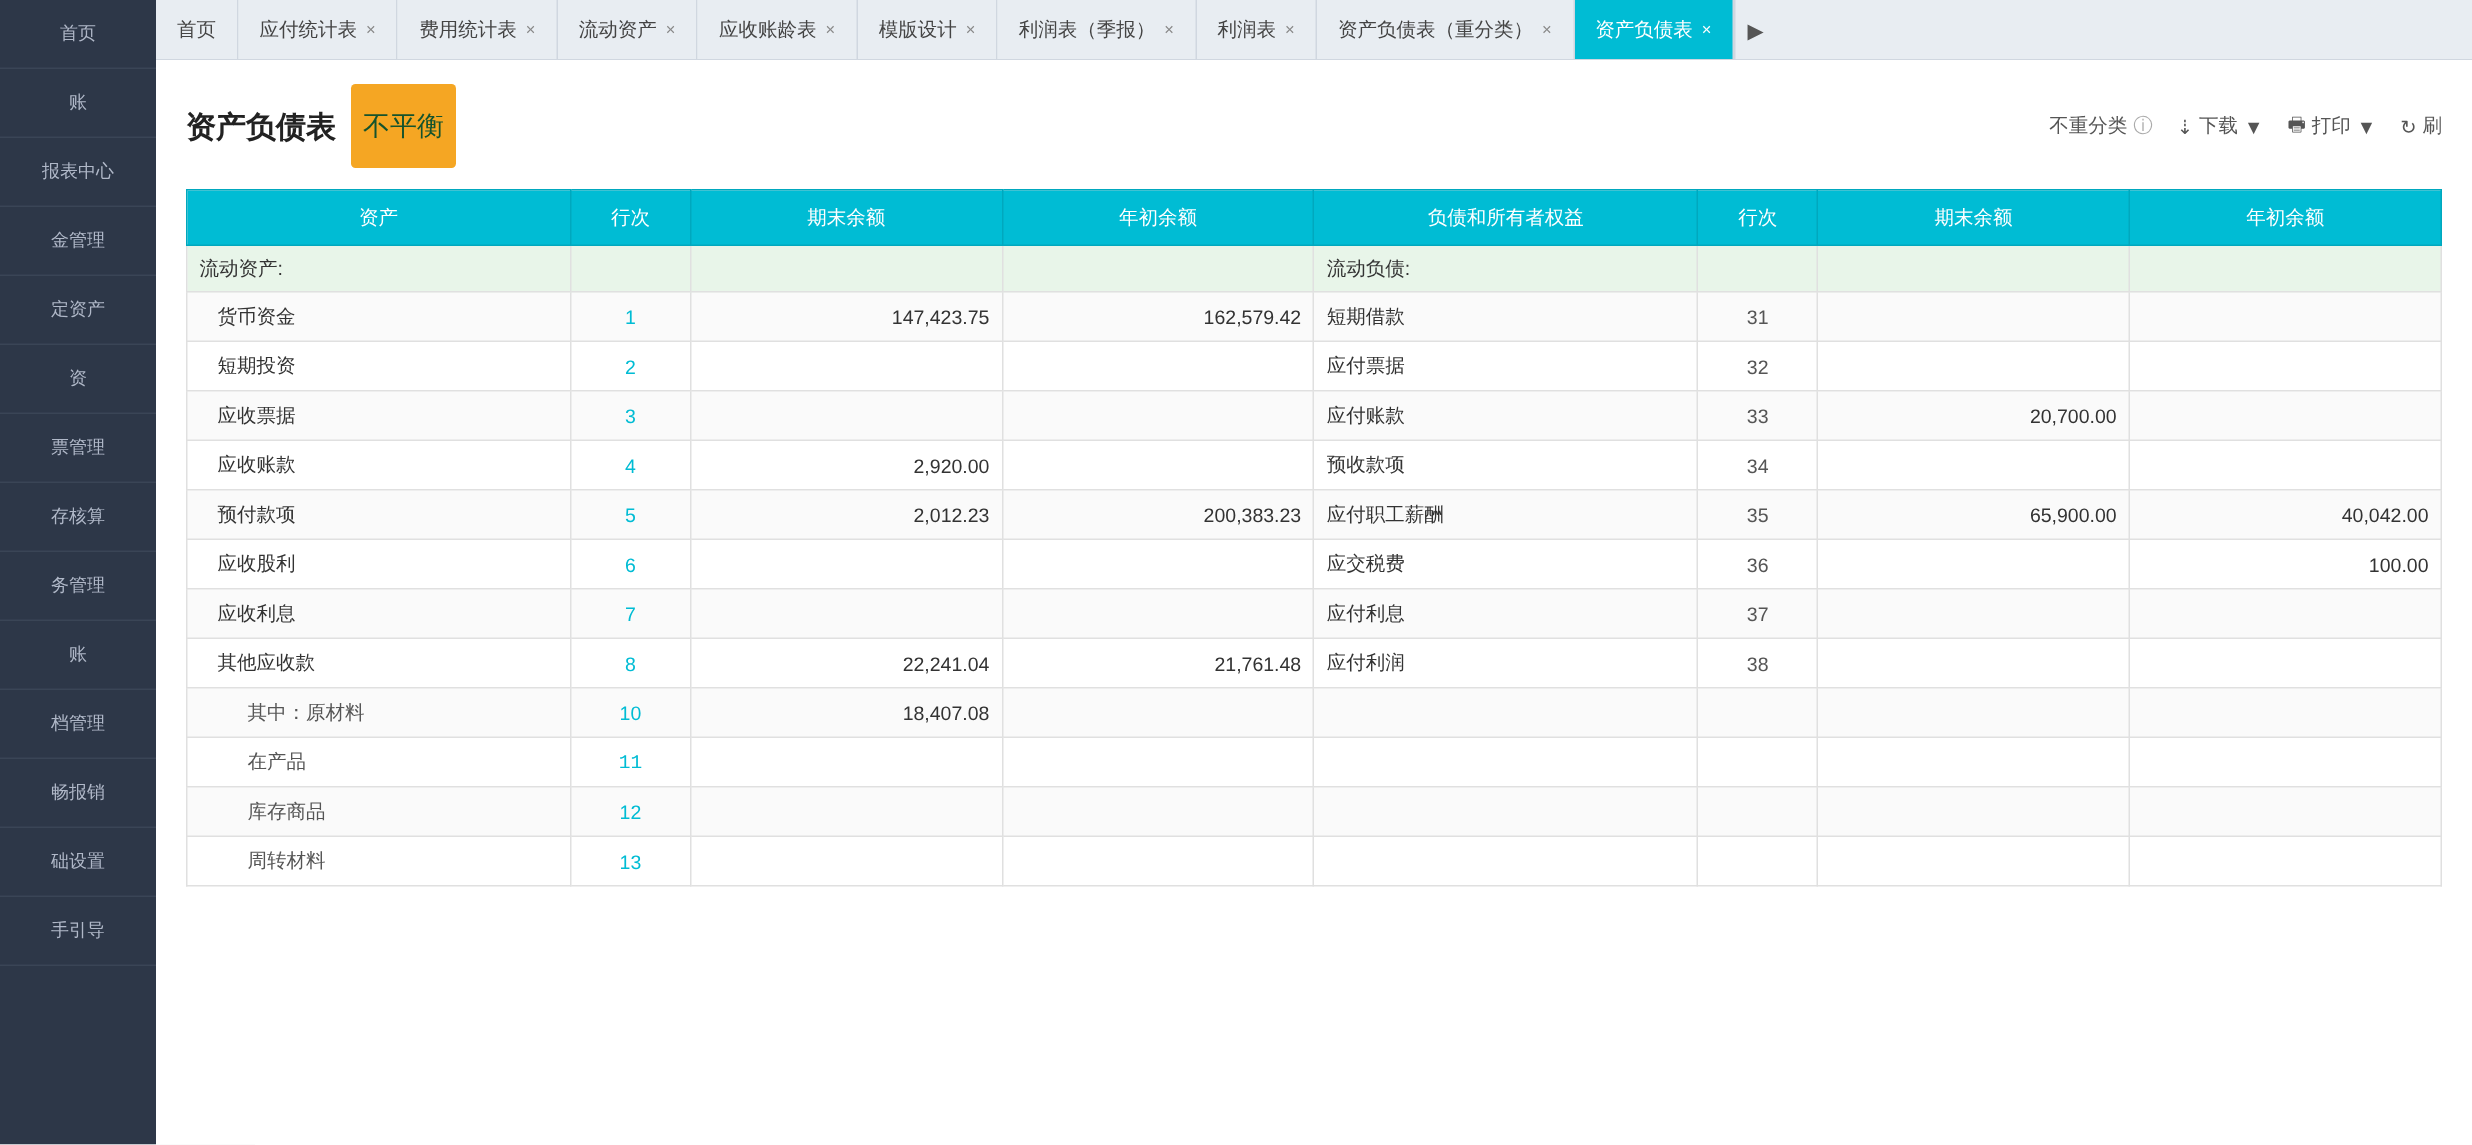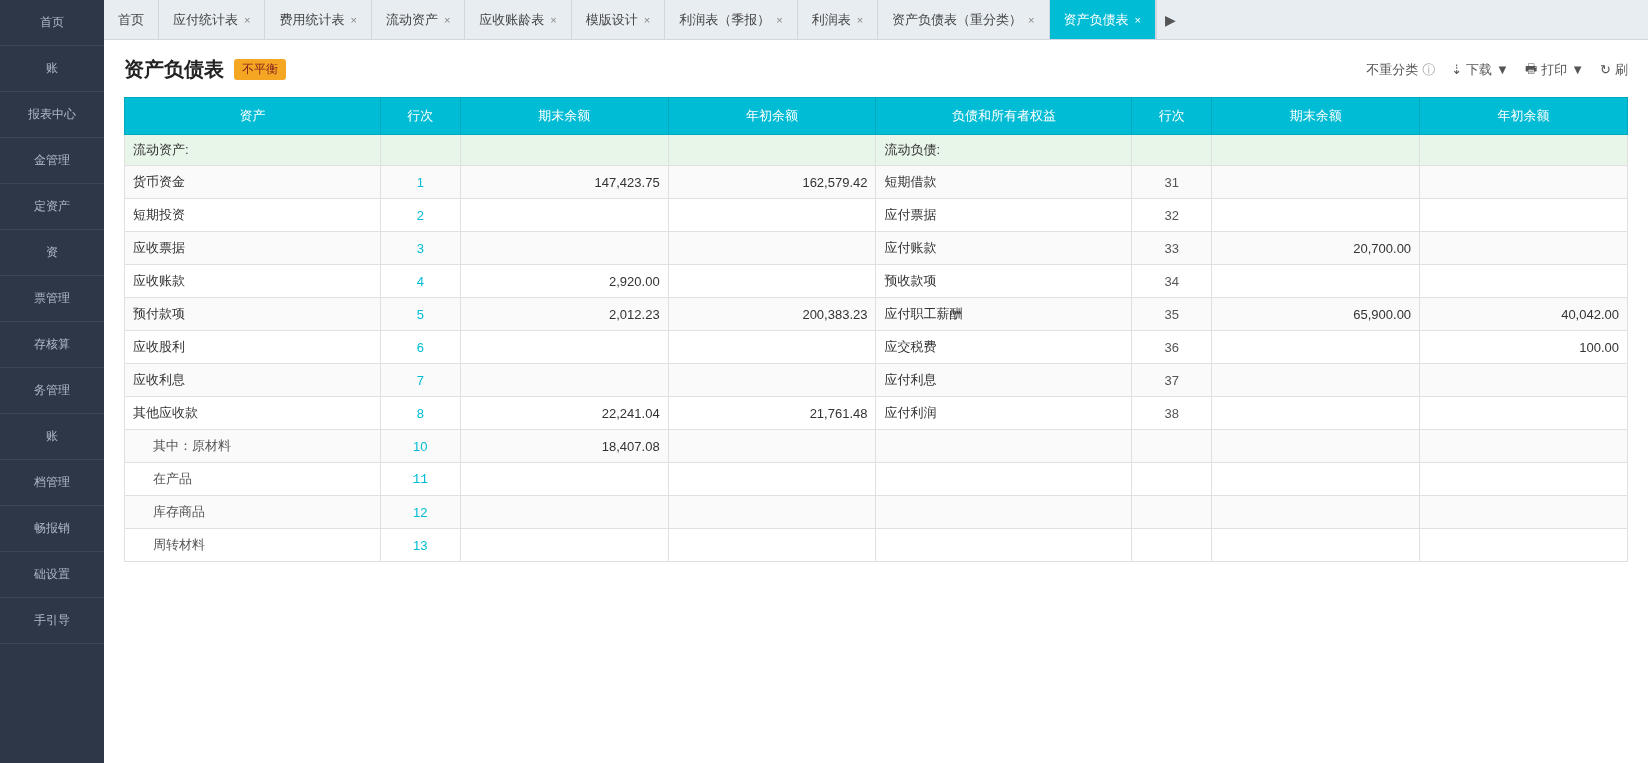--- a/index.html
+++ b/index.html
@@ -101,23 +101,23 @@
       align-items: center;
       gap: 10px;
     }
     .page-title {
       font-size: 20px;
       font-weight: bold;
       color: #222;
     }
     .badge-unbalanced {
       background: #f5a623;
-      color: #7f1d1d;
-      font-size: 12px;
-      padding: 2px 8px;
+      color: #14532d;
+      font-size: 18px;
+      padding: 16px 8px;
       border-radius: 3px;
     }
     .header-actions {
       display: flex;
       align-items: center;
       gap: 16px;
       font-size: 13px;
       color: #555;
     }
     .header-actions .action-btn {
@@ -154,22 +154,22 @@
       color: #333;
     }
     .balance-table .section-row td {
       background: #e8f5e9;
       color: #333;
       font-size: 13px;
       padding: 6px 8px;
     }
     .balance-table .data-row:nth-child(odd) td { background: #fff; }
     .balance-table .data-row:nth-child(even) td { background: #fafafa; }
-    .balance-table .data-row td:first-child { padding-left: 8px; }
-    .balance-table .sub-row td:first-child { padding-left: 28px; color: #555; }
+    .balance-table .data-row td:first-child { padding-left: 20px; }
+    .balance-table .sub-row td:first-child { padding-left: 40px; color: #555; }
     .balance-table .number-cell { text-align: center; color: #555; }
     .balance-table .amount-cell { text-align: right; color: #333; margin-left: 18px; }
     .col-asset { width: 160px; }
     .col-row-num { width: 50px; }
     .col-amount { width: 130px; }
     .col-liab { width: 160px; }
   </style>
 </head>
 <body>
 

